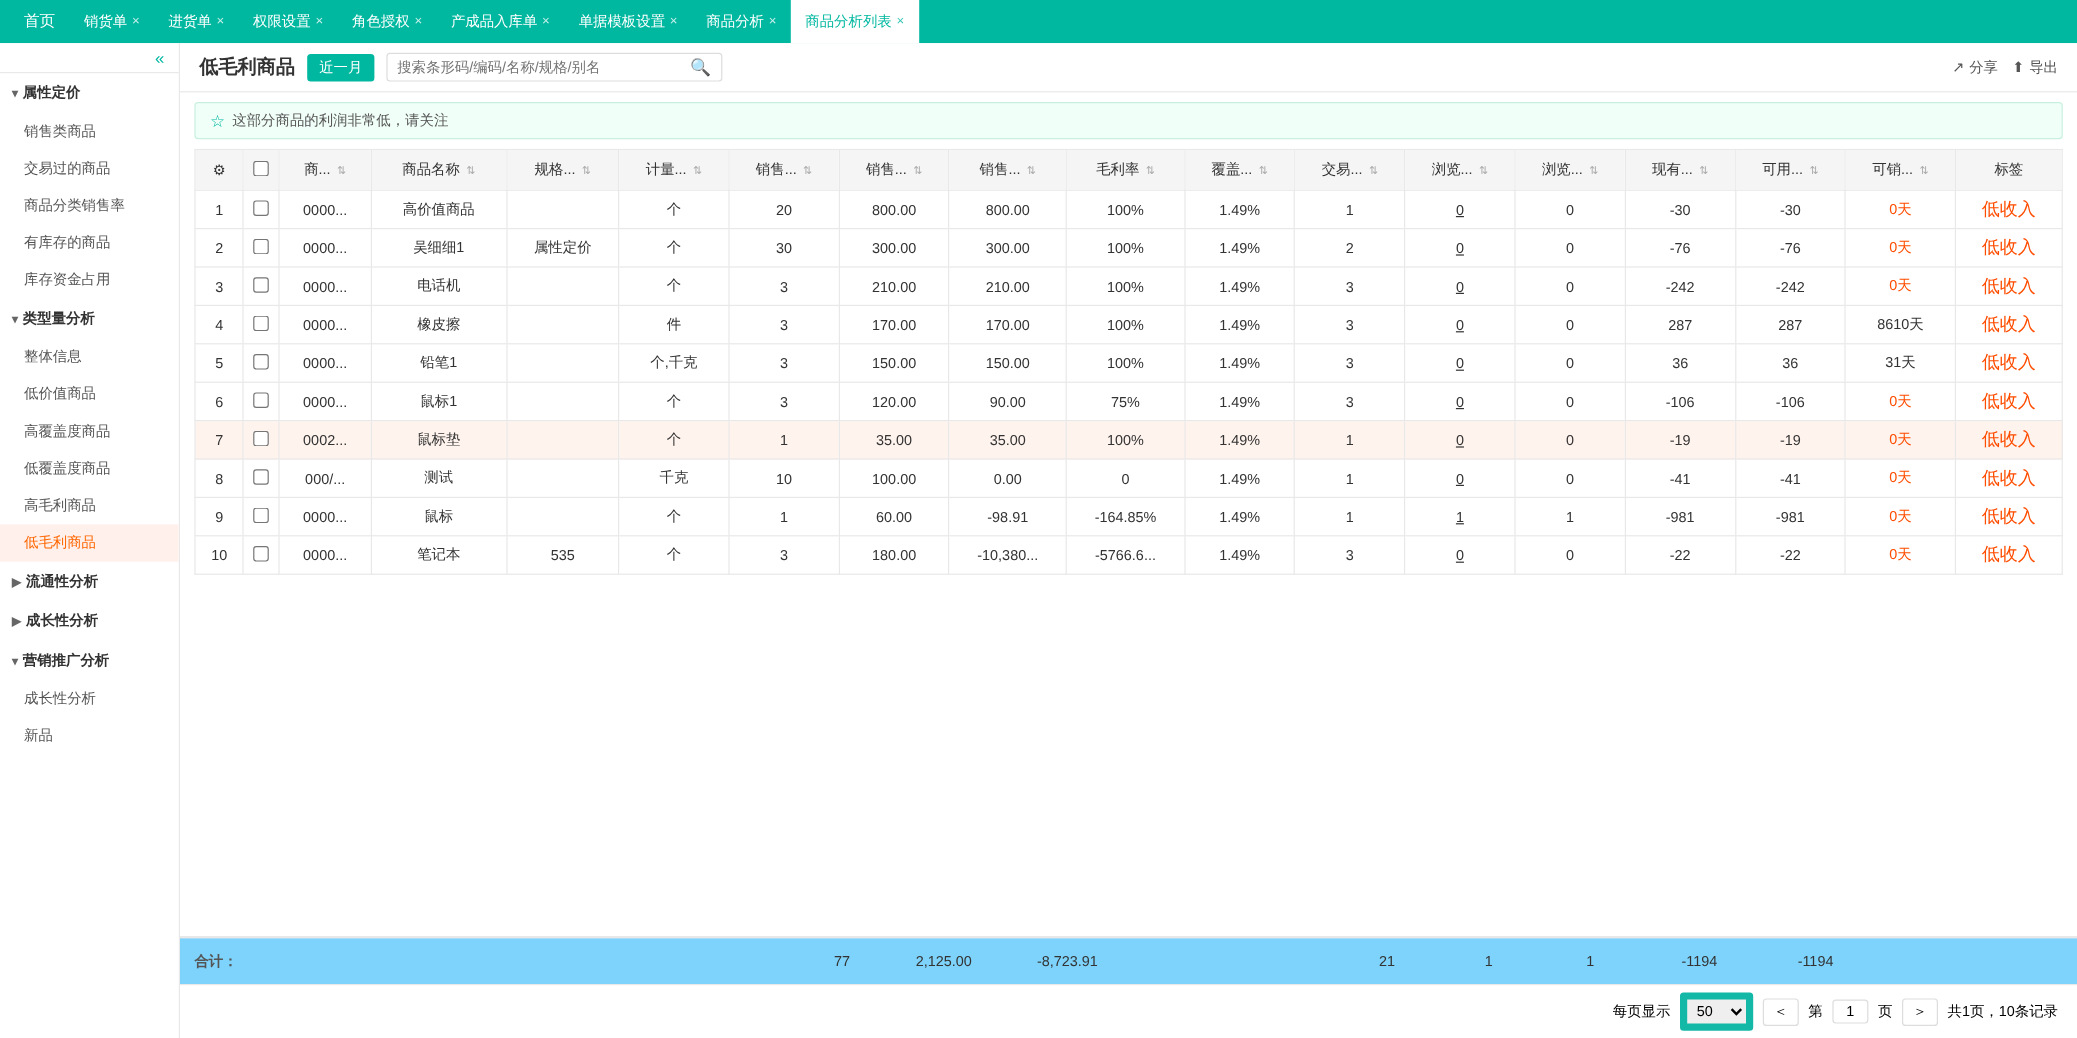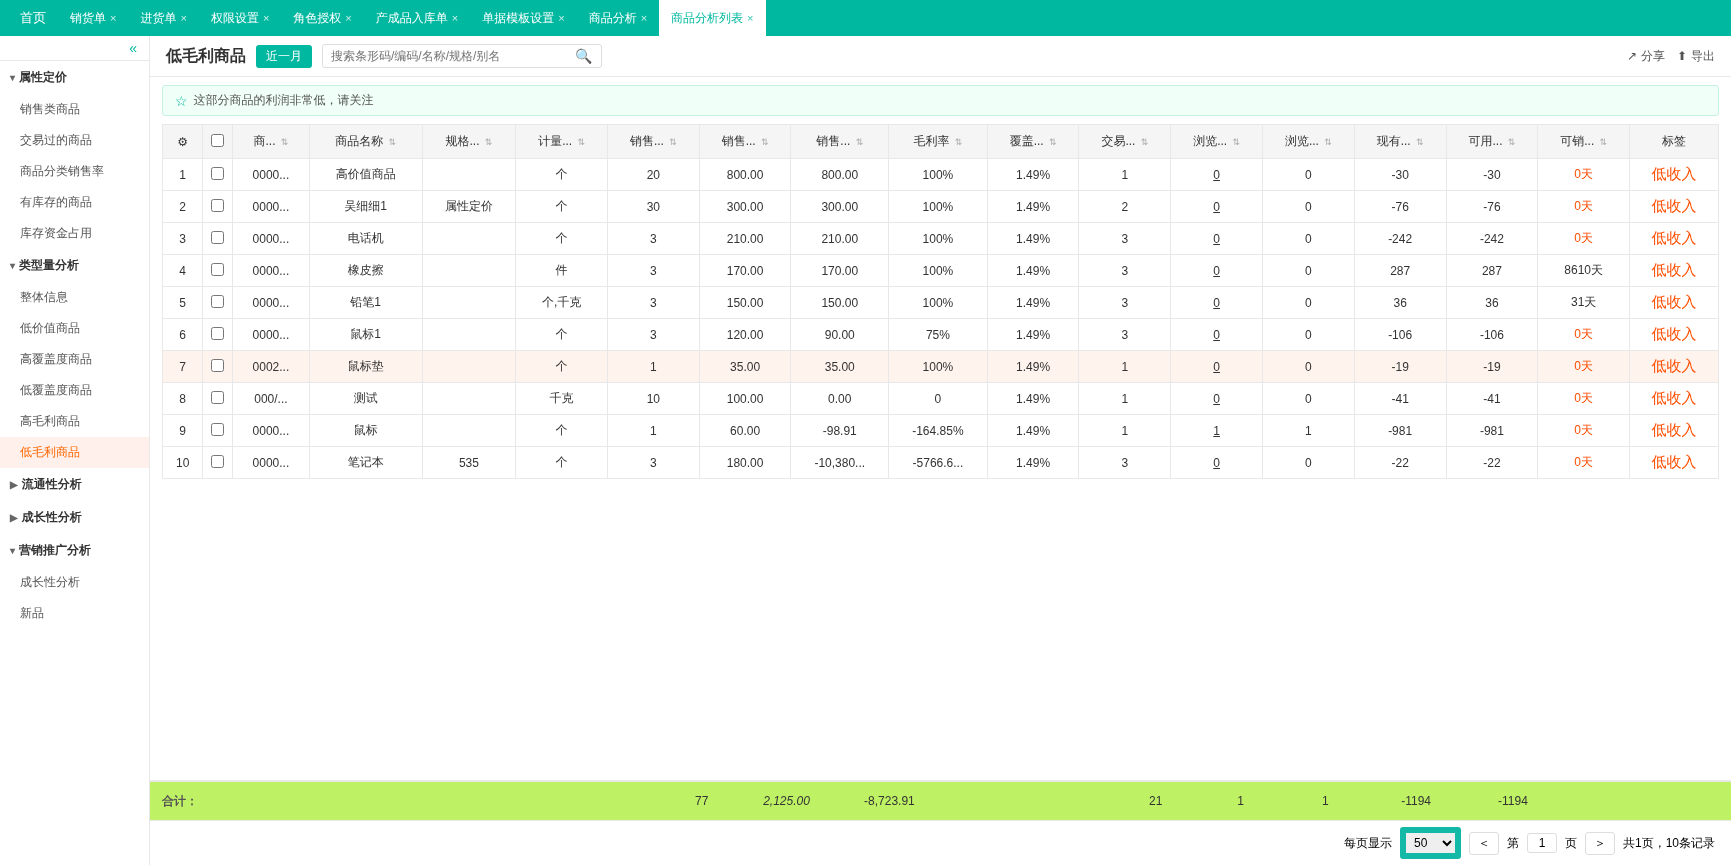--- a/index.html
+++ b/index.html
@@ -168,21 +168,21 @@
 
     .tag-low { color: #ff4d00; font-size: 15px; text-align: center; }
     .sort-icon { font-size: 9px; color: #aaa; margin-left: 2px; }
 
     
     .link-underline { text-decoration: underline; cursor: pointer; color: #333; }
 
     
     .table-footer {
       border-top: 2px solid #e8e8e8;
-      background: #bef264;
+      background: #7dd3fc;
       padding: 6px 12px;
       display: flex;
       align-items: center;
     }
     .total-label { color: #555; font-weight: bold; margin-right: 20px; }
 
     
     .pagination {
       background: #fff;
       border-top: 1px solid #e8e8e8;
@@ -571,21 +571,21 @@
       <table style="flex:1; border-collapse:collapse;">
         <tbody>
             <tr>
           <td style="width:30px;border:none;"></td>
           <td style="width:30px;border:none;"></td>
           <td style="min-width:70px;border:none;"></td>
           <td style="min-width:120px;border:none;"></td>
           <td style="min-width:60px;border:none;"></td>
           <td style="min-width:70px;border:none;"></td>
           <td style="min-width:60px;border:none;text-align:center;">77</td>
-          <td style="min-width:80px;border:none;text-align:center;font-style:italic;">2,125.00</td>
+          <td style="min-width:80px;border:none;text-align:center;">2,125.00</td>
           <td style="min-width:90px;border:none;text-align:center;">-8,723.91</td>
           <td style="min-width:70px;border:none;"></td>
           <td style="min-width:70px;border:none;"></td>
           <td style="min-width:70px;border:none;text-align:center;">21</td>
           <td style="min-width:70px;border:none;text-align:center;">1</td>
           <td style="min-width:70px;border:none;text-align:center;">1</td>
           <td style="min-width:80px;border:none;text-align:center;">-1194</td>
           <td style="min-width:80px;border:none;text-align:center;">-1194</td>
           <td style="min-width:70px;border:none;"></td>
           <td style="min-width:60px;border:none;"></td>

